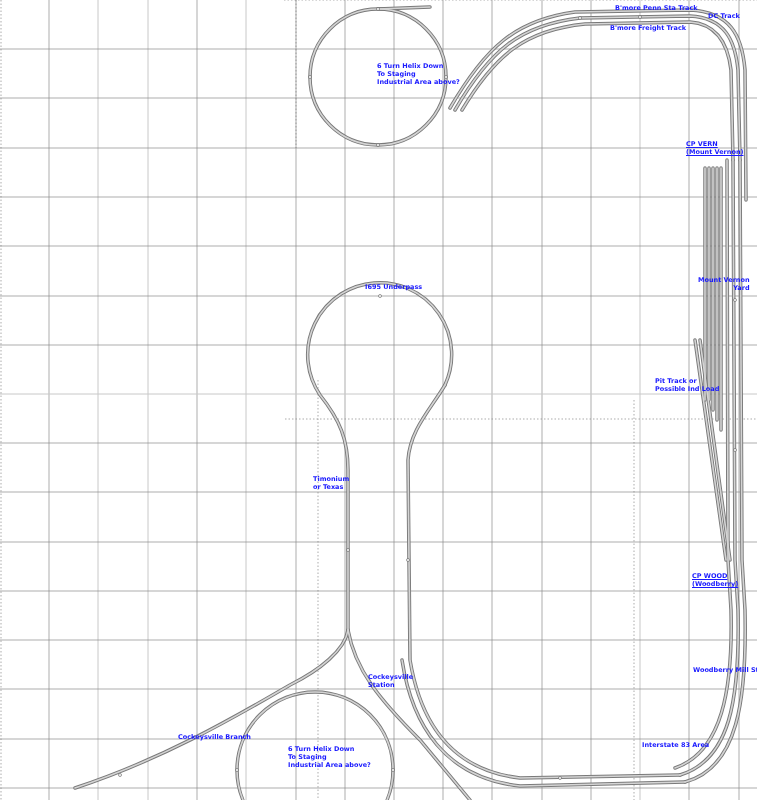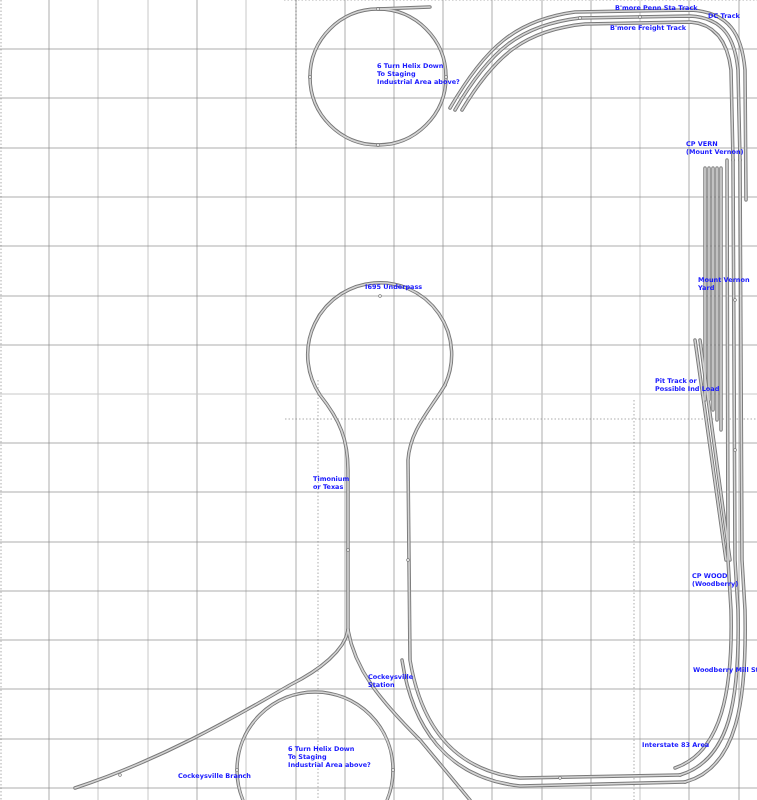--- a/index.html
+++ b/index.html
@@ -122,32 +122,32 @@
         <circle cx="393" cy="770" r="1.5"></circle>
   </g>
 </svg>
 
 <div class="lbl" style="left:615px;top:4px;">B'more Penn Sta Track</div>
 <div class="lbl" style="left:708px;top:12px;">DC Track</div>
 <div class="lbl" style="left:594px;top:24px;margin-left:16px;">B'more Freight Track</div>
 <div class="lbl" style="left:377px;top:62px;">6 Turn Helix Down
 To Staging
 Industrial Area above?</div>
-<div class="lbl" style="left:686px;top:140px;">CP VERN
+<div class="lbl" style="left:686px;top:140px;text-decoration:underline;">CP VERN
 (Mount Vernon)</div>
-<div class="lbl" style="left:698px;top:276px;">Mount Vernon
+<div class="lbl" style="left:698px;top:276px;text-align:right;">Mount Vernon
 Yard</div>
 <div class="lbl" style="left:655px;top:365px;margin-top:12px;">Pit Track or
 Possible Ind Load</div>
 <div class="lbl" style="left:352px;top:283px;padding-left:13px;">I695 Underpass</div>
 <div class="lbl" style="left:313px;top:475px;">Timonium
 or Texas</div>
-<div class="lbl" style="left:692px;top:572px;">CP WOOD
+<div class="lbl" style="left:692px;top:572px;text-decoration:underline;">CP WOOD
 (Woodberry)</div>
 <div class="lbl" style="left:693px;top:666px;">Woodberry Mill Stuff</div>
 <div class="lbl" style="left:368px;top:673px;">Cockeysville
 Station</div>
-<div class="lbl" style="left:178px;top:772px;">Cockeysville Branch</div>
+<div class="lbl" style="left:178px;top:733px;">Cockeysville Branch</div>
 <div class="lbl" style="left:288px;top:745px;">6 Turn Helix Down
 To Staging
 Industrial Area above?</div>
 <div class="lbl" style="left:642px;top:741px;">Interstate 83 Area</div>
 </div>
 
 </body></html>

